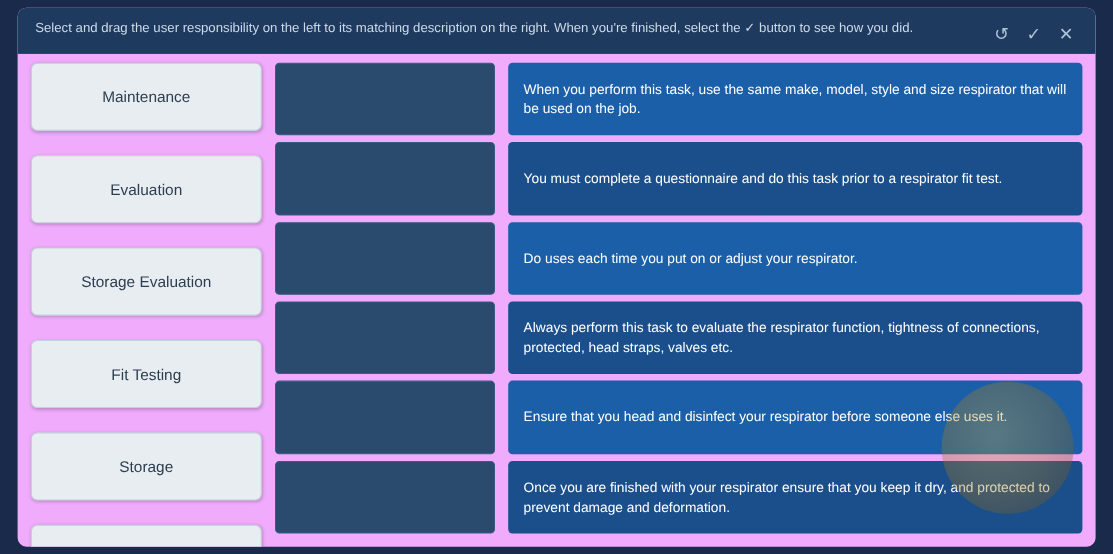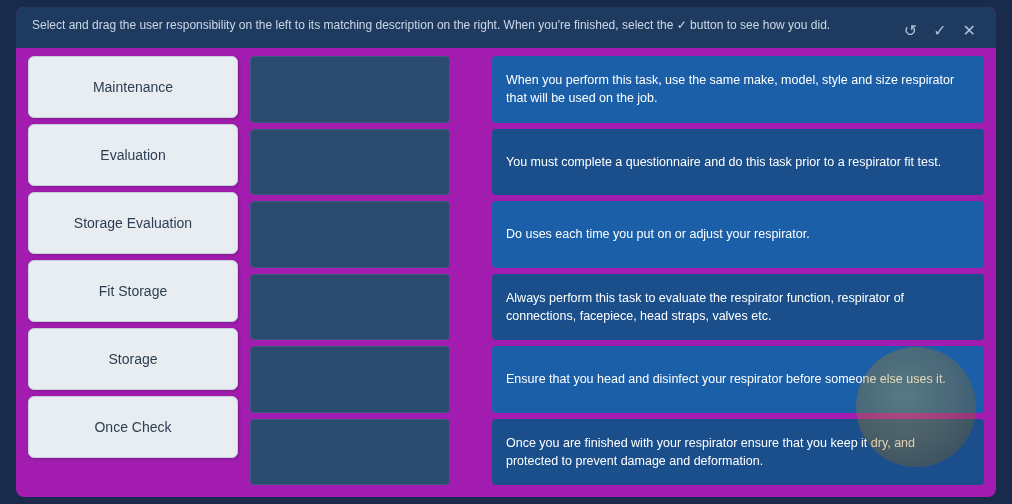--- a/index.html
+++ b/index.html
@@ -7,21 +7,21 @@
       background: #1a2a4a;
       font-family: Arial, sans-serif;
       width: 1012px;
       height: 504px;
       overflow: hidden;
       display: flex;
       align-items: center;
       justify-content: center;
     }
     .modal {
-      background: #a21caf;
+      background: #f0abfc;
       border-radius: 8px;
       width: 980px;
       height: 490px;
       display: flex;
       flex-direction: column;
       overflow: hidden;
       position: relative;
     }
     .modal-header {
       background: #1e3a5f;
@@ -55,21 +55,21 @@
     .main-content {
       display: flex;
       flex: 1;
       padding: 8px 12px 12px 12px;
       gap: 12px;
       overflow: hidden;
     }
     .left-column {
       display: flex;
       flex-direction: column;
-      gap: 6px;
+      gap: 22px;
       width: 210px;
       flex-shrink: 0;
     }
     .drag-item {
       background: #e8edf2;
       border: 1px solid #c5d0da;
       border-radius: 6px;
       padding: 14px 12px;
       text-align: center;
       font-size: 14px;
@@ -104,21 +104,20 @@
     .description-item {
       background: #1a5fa8;
       border-radius: 4px;
       padding: 10px 14px;
       color: #ffffff;
       font-size: 12.5px;
       line-height: 1.45;
       flex: 1;
       display: flex;
       align-items: center;
-      margin-left: 30px;
     }
     .description-item.dark {
       background: #1a4f8c;
     }
     .globe-overlay {
       position: absolute;
       bottom: 30px;
       right: 20px;
       width: 120px;
       height: 120px;
@@ -147,21 +146,21 @@
       <div class="drag-item">
         <span>Maintenance</span>
       </div>
       <div class="drag-item">
         <span>Evaluation</span>
       </div>
       <div class="drag-item">
         <span>Storage Evaluation</span>
       </div>
       <div class="drag-item">
-        <span>Fit Storage</span>
+        <span>Fit Testing</span>
       </div>
       <div class="drag-item">
         <span>Storage</span>
       </div>
       <div class="drag-item">
         <span>Once Check</span>
       </div>
     </div>
 
     <div class="middle-column">
@@ -177,21 +176,21 @@
       <div class="description-item">
         <span>When you perform this task, use the same make, model, style and size respirator that will be used on the job.</span>
       </div>
       <div class="description-item dark">
         <span>You must complete a questionnaire and do this task prior to a respirator fit test.</span>
       </div>
       <div class="description-item">
         <span>Do uses each time you put on or adjust your respirator.</span>
       </div>
       <div class="description-item dark">
-        <span>Always perform this task to evaluate the respirator function, respirator of connections, facepiece, head straps, valves etc.</span>
+        <span>Always perform this task to evaluate the respirator function, tightness of connections, protected, head straps, valves etc.</span>
       </div>
       <div class="description-item">
         <span>Ensure that you head and disinfect your respirator before someone else uses it.</span>
       </div>
       <div class="description-item dark">
         <span>Once you are finished with your respirator ensure that you keep it dry, and protected to prevent damage and deformation.</span>
       </div>
     </div>
   </div>
 

